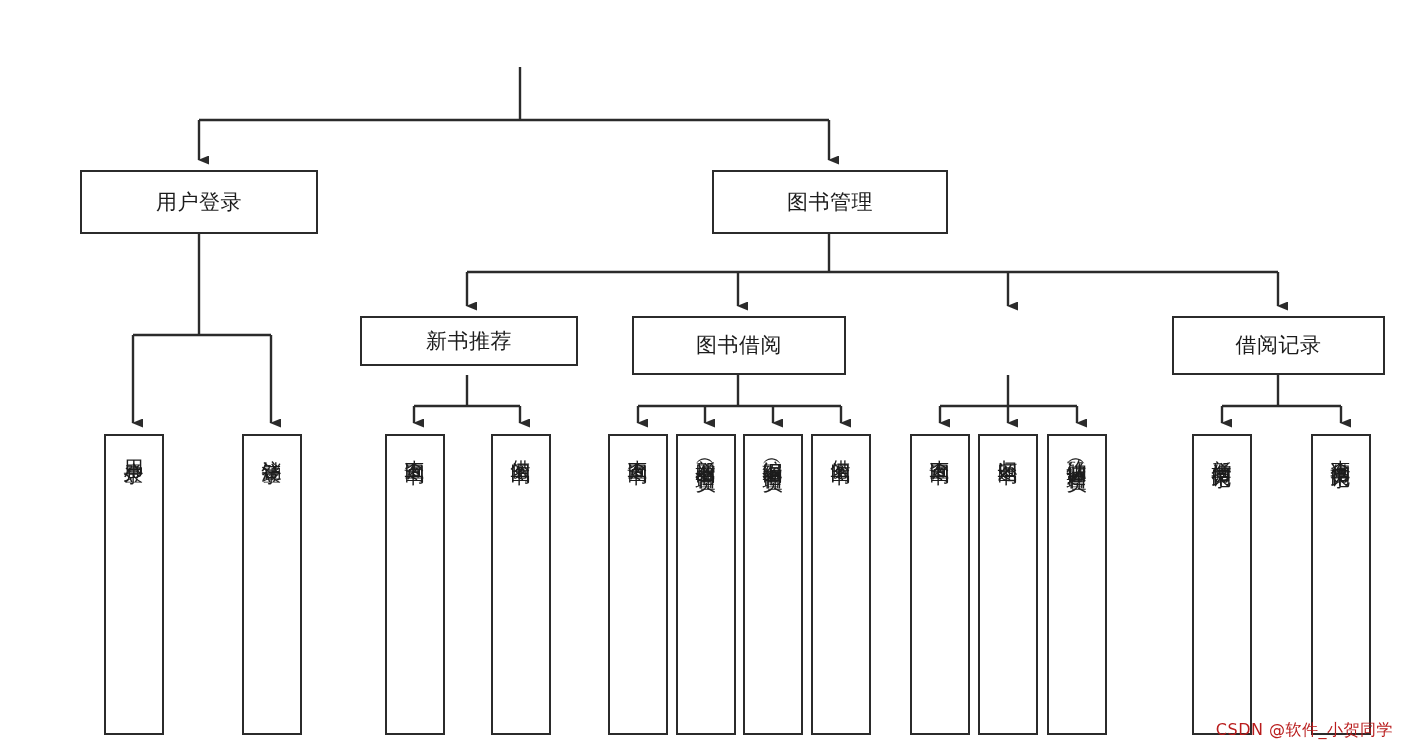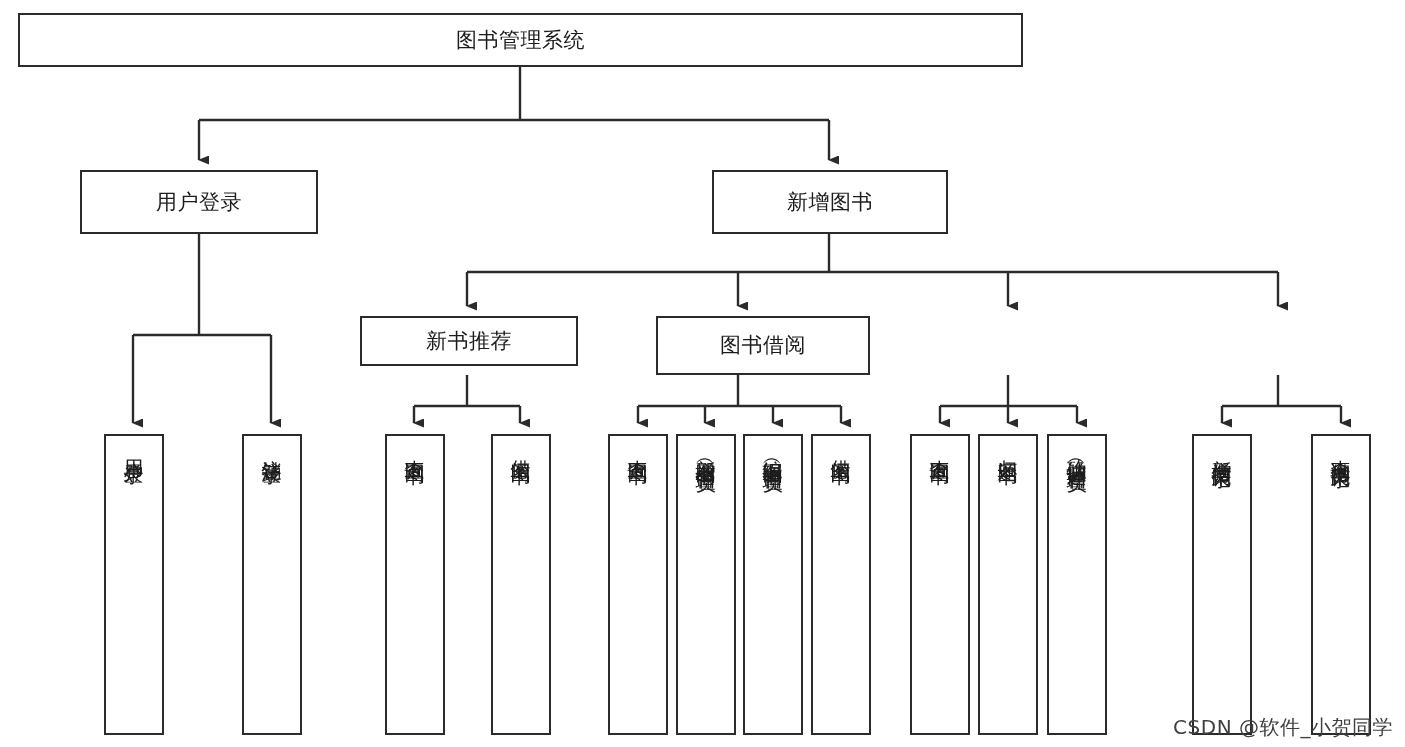--- a/index.html
+++ b/index.html
@@ -56,22 +56,22 @@
     text-orientation: upright;
     letter-spacing: 2px;
     line-height: 1;
     white-space: nowrap;
     display: block;
   }
   .watermark {
     position: absolute;
     right: 12px;
     bottom: 6px;
-    font-size: 20px;
-    color: #404040;
+    font-size: 16px;
+    color: #b91c1c;
     white-space: nowrap;
     letter-spacing: 0.5px;
     pointer-events: none;
     text-align: center;
   }
 </style>
 </head>
 <body>
 
 <div id="diagram-root">
@@ -124,36 +124,36 @@
       <path d="M1077,406 L1077,423" marker-end="url(#arrowhead)"></path>
     </g>
     <g stroke="#2b2b2b" stroke-width="2.4" fill="none">
       <path d="M1278,375 L1278,406"></path>
       <path d="M1222,406 L1341,406"></path>
       <path d="M1222,406 L1222,423" marker-end="url(#arrowhead)"></path>
       <path d="M1341,406 L1341,423" marker-end="url(#arrowhead)"></path>
     </g>
   </svg>
 
-  <div class="node-box" style="left:18px; top:13px; width:1005px; height:54px;">
-    <span class="node-label-h">图书管理系统</span>
-  </div>
 
   <div class="node-box" style="left:80px; top:170px; width:238px; height:64px;">
     <span class="node-label-h">用户登录</span>
   </div>
   <div class="node-box" style="left:712px; top:170px; width:236px; height:64px;">
-    <span class="node-label-h">新增图书</span>
+    <span class="node-label-h">图书管理</span>
   </div>
 
   <div class="node-box" style="left:360px; top:316px; width:218px; height:50px;">
     <span class="node-label-h">新书推荐</span>
   </div>
-  <div class="node-box" style="left:632px; top:316px; width:214px; height:59px;margin-left:24px;">
+  <div class="node-box" style="left:632px; top:316px; width:214px; height:59px;">
     <span class="node-label-h">图书借阅</span>
+  </div>
+  <div class="node-box" style="left:1172px; top:316px; width:213px; height:59px;">
+    <span class="node-label-h">借阅记录</span>
   </div>
 
   <div class="node-box vertical" style="left:104px; top:434px; width:60px; height:301px;">
     <span class="node-label-v">用户登录</span>
   </div>
   <div class="node-box vertical" style="left:242px; top:434px; width:60px; height:301px;">
     <span class="node-label-v">注销登录</span>
   </div>
 
   <div class="node-box vertical" style="left:385px; top:434px; width:60px; height:301px;">

